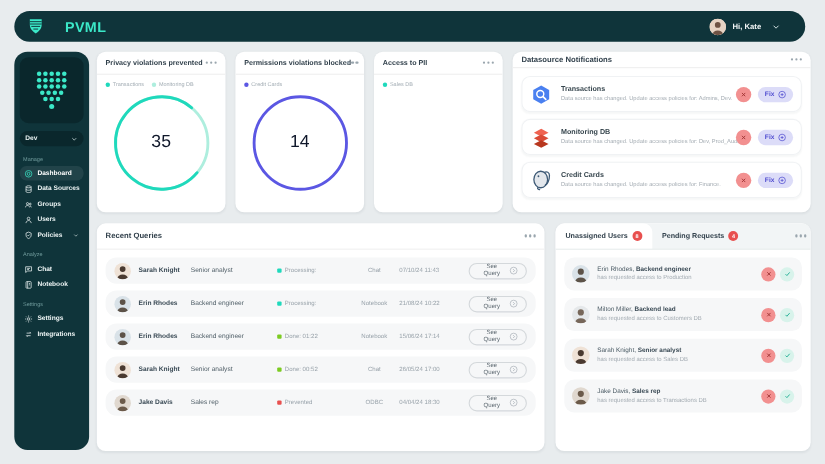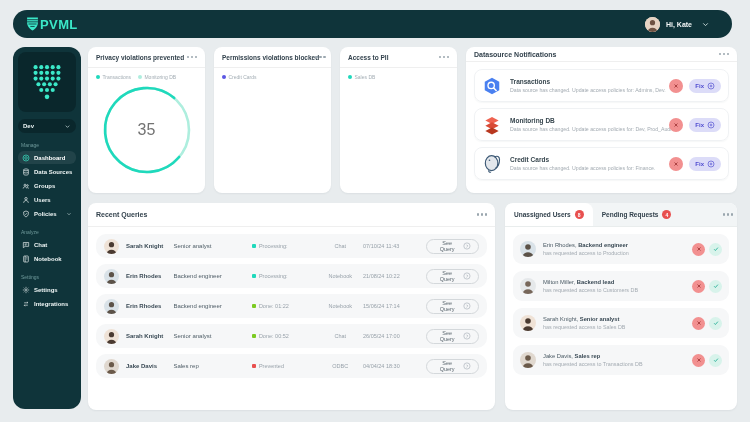--- a/index.html
+++ b/index.html
@@ -3,21 +3,21 @@
 <meta charset="utf-8">
 <style>
   * { margin:0; padding:0; box-sizing:border-box; }
   body { font-family:"Liberation Sans", sans-serif; background:#e8ecee; }
   .page { position:relative; width:750px; height:422px; background:#e8ecee; overflow:hidden; }
 
   
   .topbar { position:absolute; left:13px; top:10px; width:719px; height:28px;
     background:#0f343a; border-radius:14px; display:flex; align-items:center;
     padding:0 22px 0 13px; }
-  .brand { display:flex; align-items:center; gap:1px; }
+  .brand { display:flex; align-items:center; gap:20px; }
   .brand-shield { width:13px; height:14px; }
   .brand-name { color:#3be8c8; font-size:13px; font-weight:bold; letter-spacing:.4px; }
   .user-cluster { margin-left:auto; display:flex; align-items:center; gap:6px; margin-right:18px;}
   .avatar { width:15px; height:15px; border-radius:50%; overflow:hidden; background:#e8d8c8; flex:0 0 auto; display:flex; align-items:flex-end; justify-content:center;}
   .avatar svg { width:100%; height:100%; }
   .greeting { color:#f2f6f6; font-size:7px; font-weight:bold; }
   .chev { width:9px; height:9px; stroke:#cfe0e0; fill:none; stroke-width:2.4; }
   .topbar .chev { position:absolute; right:22px; }
 
   
@@ -52,21 +52,21 @@
     box-shadow:-4px 0 0 #9aa6ae, 4px 0 0 #9aa6ae; margin-right:4px; cursor:pointer; flex:0 0 auto;}
 
   .stat-card { width:117px; }
   .legend { display:flex; gap:7px; padding:6px 8px 0 8px; }
   .legend-item { display:flex; align-items:center; gap:2.5px; }
   .ldot { width:4px; height:4px; border-radius:50%; flex:0 0 auto;}
   .llabel { font-size:5px; color:#a3adb4; white-space:nowrap; }
   .donut-wrap { position:relative; width:96px; height:96px; margin:2px auto 0; }
   .donut-wrap svg { width:96px; height:96px; }
   .donut-num { position:absolute; inset:0; display:flex; align-items:center;
-    justify-content:center; font-size:16px; color:#737373; }
+    justify-content:center; font-size:16px; color:#0f172a; }
 
   
   .ds-panel { flex:1; display:flex; flex-direction:column; }
   .ds-body { padding:7px 8px; }
   .ds-row { display:flex; align-items:center; height:33px; border:1px solid #f0f2f4;
     border-radius:8px; margin-bottom:6px; padding:0 7px; box-shadow:0 1px 1.5px rgba(20,40,50,.04); }
   .ds-ic { width:20px; height:20px; margin-right:8px; flex:0 0 auto;}
   .ds-ic svg { width:100%; height:100%; }
   .ds-texts { flex:1; min-width:0; }
   .ds-name { font-size:6.5px; color:#38474f; font-weight:bold; }
@@ -298,20 +298,27 @@
         <div class="card-head">
           <span class="card-title">Permissions violations blocked</span>
           <span class="dots"></span>
         </div>
         <div class="legend">
           <span class="legend-item">
               <span class="ldot" style="background: rgb(91, 87, 227);"></span>
               <span class="llabel">Credit Cards</span>
             </span>
         </div>
+        <div class="donut-wrap">
+          <svg viewBox="0 0 96 96">
+            <circle class="ring-base" cx="48" cy="48" r="42" fill="none" stroke-width="2.6" style="stroke: rgb(91, 87, 227);"></circle>
+            <circle class="ring-seg" cx="48" cy="48" r="42" fill="none" stroke-width="2.6" stroke-linecap="round" transform="rotate(40 48 48)" style="display: none;"></circle>
+          </svg>
+          <span class="donut-num">14</span>
+        </div>
       </div>
 
       <div class="card stat-card">
         <div class="card-head">
           <span class="card-title">Access to PII</span>
           <span class="dots"></span>
         </div>
         <div class="legend">
           <span class="legend-item">
               <span class="ldot" style="background: rgb(31, 217, 188);"></span>

